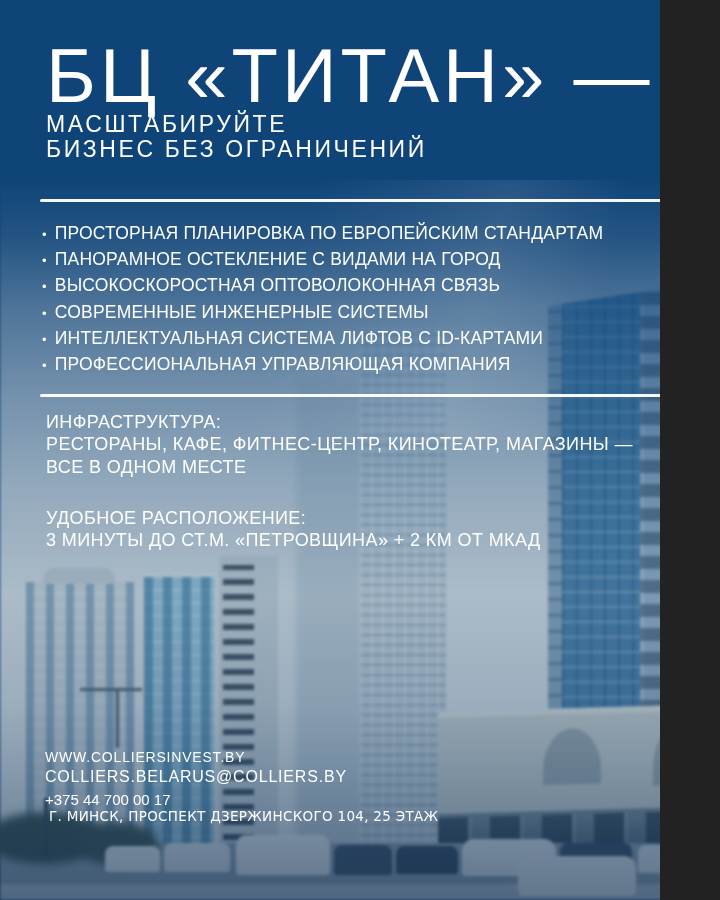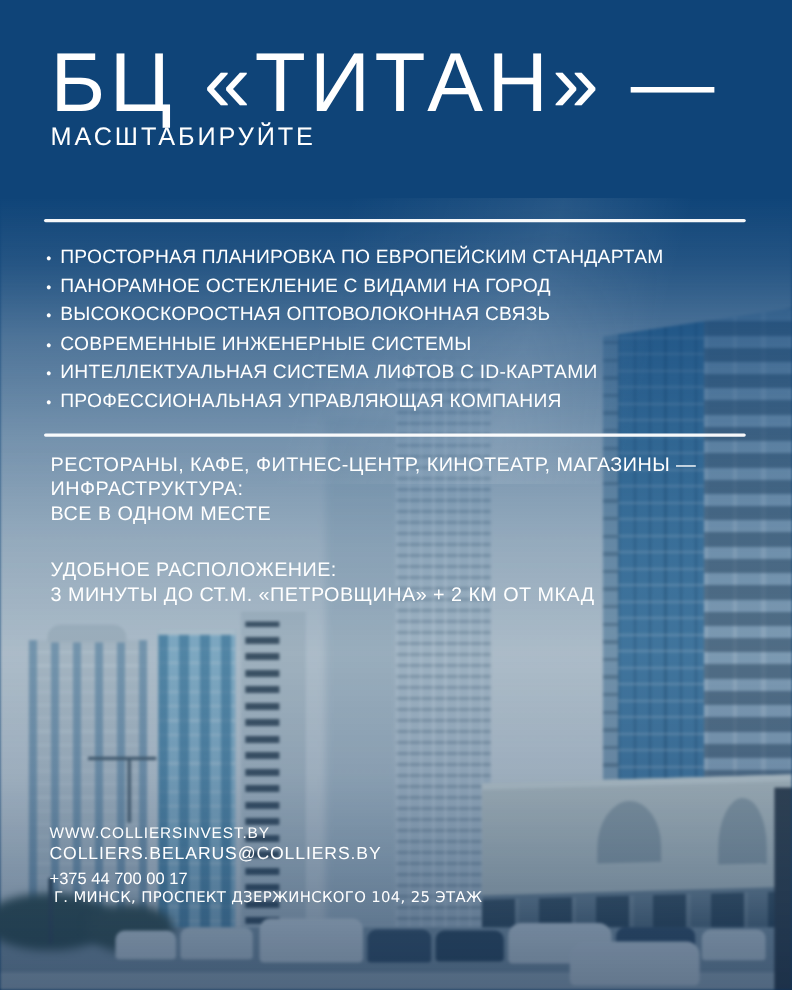--- a/index.html
+++ b/index.html
@@ -1,17 +1,17 @@
 <!DOCTYPE html>
 <html><head>
 <meta charset="utf-8">
 <style>
   html,body{margin:0;padding:0;background:#222;}
   .poster{
-    position:relative;width:720px;height:900px;overflow:hidden;
+    position:relative;width:660px;height:900px;overflow:hidden;
     background:#0f4478;
     font-family:"Liberation Sans",sans-serif;
   }
   
   .photo{position:absolute;inset:0;filter:blur(1.6px);}
   .photo *{position:absolute;}
   .sky{left:0;top:170px;width:720px;height:690px;
     background:linear-gradient(180deg,#b9c5cf 0%,#d5dbe0 42%,#e2e5e7 75%,#e6e8e9 100%);}
   
   .round-tower{left:26px;top:582px;width:108px;height:264px;background:#d2d8db;
@@ -153,38 +153,39 @@
   </div>
 
   <div class="tint"></div>
   <div class="glare"></div>
 
   <div class="content">
     <div class="title">БЦ «ТИТАН» —</div>
 
     <div class="subtitle">
       <div>МАСШТАБИРУЙТЕ</div>
+      <div>БИЗНЕС БЕЗ ОГРАНИЧЕНИЙ</div>
     </div>
 
     <div class="divider d1"></div>
 
     <ul class="features">
       <li><span class="blt">•</span><span>ПРОСТОРНАЯ ПЛАНИРОВКА ПО ЕВРОПЕЙСКИМ СТАНДАРТАМ</span></li>
       <li><span class="blt">•</span><span>ПАНОРАМНОЕ ОСТЕКЛЕНИЕ С ВИДАМИ НА ГОРОД</span></li>
       <li><span class="blt">•</span><span>ВЫСОКОСКОРОСТНАЯ ОПТОВОЛОКОННАЯ СВЯЗЬ</span></li>
       <li><span class="blt">•</span><span>СОВРЕМЕННЫЕ ИНЖЕНЕРНЫЕ СИСТЕМЫ</span></li>
       <li><span class="blt">•</span><span>ИНТЕЛЛЕКТУАЛЬНАЯ СИСТЕМА ЛИФТОВ С ID-КАРТАМИ</span></li>
       <li><span class="blt">•</span><span>ПРОФЕССИОНАЛЬНАЯ УПРАВЛЯЮЩАЯ КОМПАНИЯ</span></li>
     </ul>
 
     <div class="divider d2"></div>
 
     <div class="infra">
+      <div>ИНФРАСТРУКТУРА:</div>
       <div>РЕСТОРАНЫ, КАФЕ, ФИТНЕС-ЦЕНТР, КИНОТЕАТР, МАГАЗИНЫ —</div>
-      <div>ИНФРАСТРУКТУРА:</div>
       <div>ВСЕ В ОДНОМ МЕСТЕ</div>
     </div>
 
     <div class="loc">
       <div>УДОБНОЕ РАСПОЛОЖЕНИЕ:</div>
       <div>3 МИНУТЫ ДО СТ.М. «ПЕТРОВЩИНА» + 2 КМ ОТ МКАД</div>
     </div>
 
     <div class="web">WWW.COLLIERSINVEST.BY</div>
     <div class="email">COLLIERS.BELARUS@COLLIERS.BY</div>

